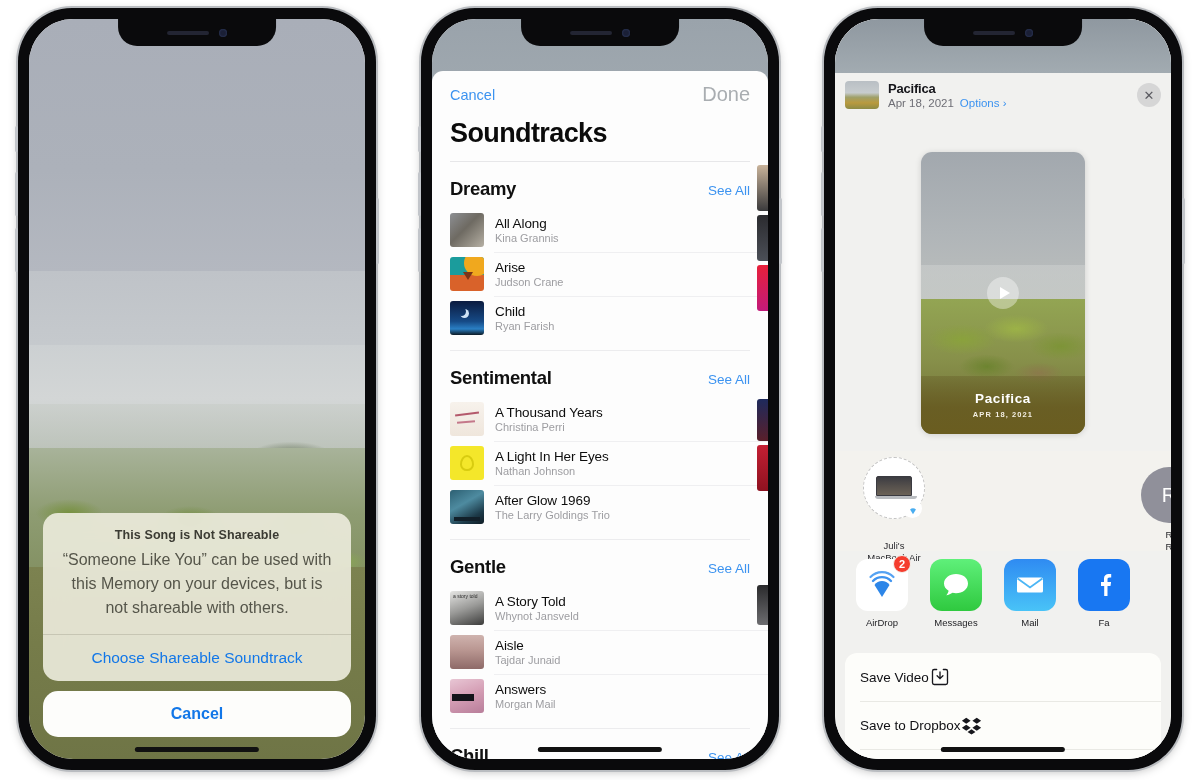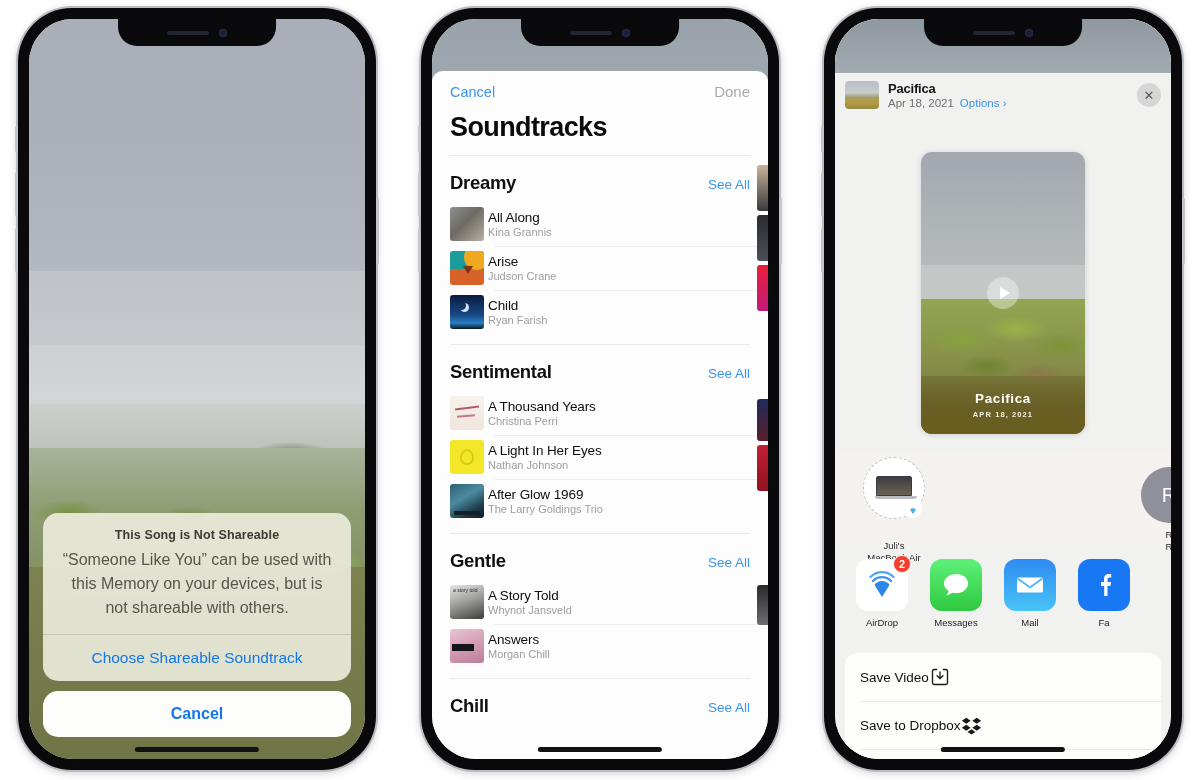--- a/index.html
+++ b/index.html
@@ -134,34 +134,34 @@
     background: #fdfdfd;
     border-radius: 11px 11px 0 0;
     overflow: hidden;
     z-index: 10;
   }
   .sheet-nav {
     display: flex; justify-content: space-between; align-items: center;
     padding: 12px 18px 4px;
   }
   .nav-cancel { font-size: 14.5px; color: #3c93f0; }
-  .nav-done { font-size: 15px; color: #a9adb1; }
+  .nav-done { font-size: 20px; color: #a9adb1; }
   .sheet-title {
     font-size: 27px; font-weight: 700; color: #0b0b0b;
     padding: 8px 18px 12px; letter-spacing: -.6px;
   }
   .sheet-sep { height: 1px; background: #e7e7e9; margin: 0 18px; }
   .sect-head {
     display: flex; justify-content: space-between; align-items: baseline;
     padding: 16px 18px 8px;
   }
   .sect-name { font-size: 18.5px; font-weight: 700; color: #101010; letter-spacing: -.3px; }
   .sect-seeall { font-size: 13.5px; color: #3c93f0; }
   .song-row {
-    display: flex; align-items: center; gap: 4px;
+    display: flex; align-items: center; gap: 11px;
     padding: 5px 18px 5px 18px;
     position: relative;
   }
   .song-row + .song-row::before {
     content: ""; position: absolute; left: 62px; right: 0; top: 0;
     height: 1px; background: #efeff1;
   }
   .art {
     width: 34px; height: 34px; border-radius: 3px; flex: 0 0 34px;
     overflow: hidden; position: relative;
@@ -474,26 +474,33 @@
           <div class="song-row">
             <div class="art" style="background:linear-gradient(160deg,#e6e6e4 0%,#9a9a98 50%,#3b3b3a 100%);">
               <div style="position:absolute;left:3px;top:2px;font-size:5px;color:#2b2b2b;">a story told</div>
             </div>
             <div class="song-meta">
               <div class="song-title">A Story Told</div>
               <div class="song-artist">Whynot Jansveld</div>
             </div>
           </div>
           <div class="song-row">
+            <div class="art" style="background:linear-gradient(180deg,#cfb3ae 0%,#b99691 45%,#8e6a68 100%);"></div>
+            <div class="song-meta">
+              <div class="song-title">Aisle</div>
+              <div class="song-artist">Tajdar Junaid</div>
+            </div>
+          </div>
+          <div class="song-row">
             <div class="art" style="background:linear-gradient(160deg,#e8c6d4 0%,#d49db4 50%,#b87e9a 100%);">
               <div style="position:absolute;left:2px;top:15px;width:22px;height:7px;background:#14141a;"></div>
             </div>
             <div class="song-meta">
               <div class="song-title">Answers</div>
-              <div class="song-artist">Morgan Chill</div>
+              <div class="song-artist">Morgan Mail</div>
             </div>
           </div>
           <div class="sect-bottom-sep"></div>
         </div>
 
         <div>
           <div class="sect-head">
             <div class="sect-name">Chill</div>
             <div class="sect-seeall">See All</div>
           </div>

